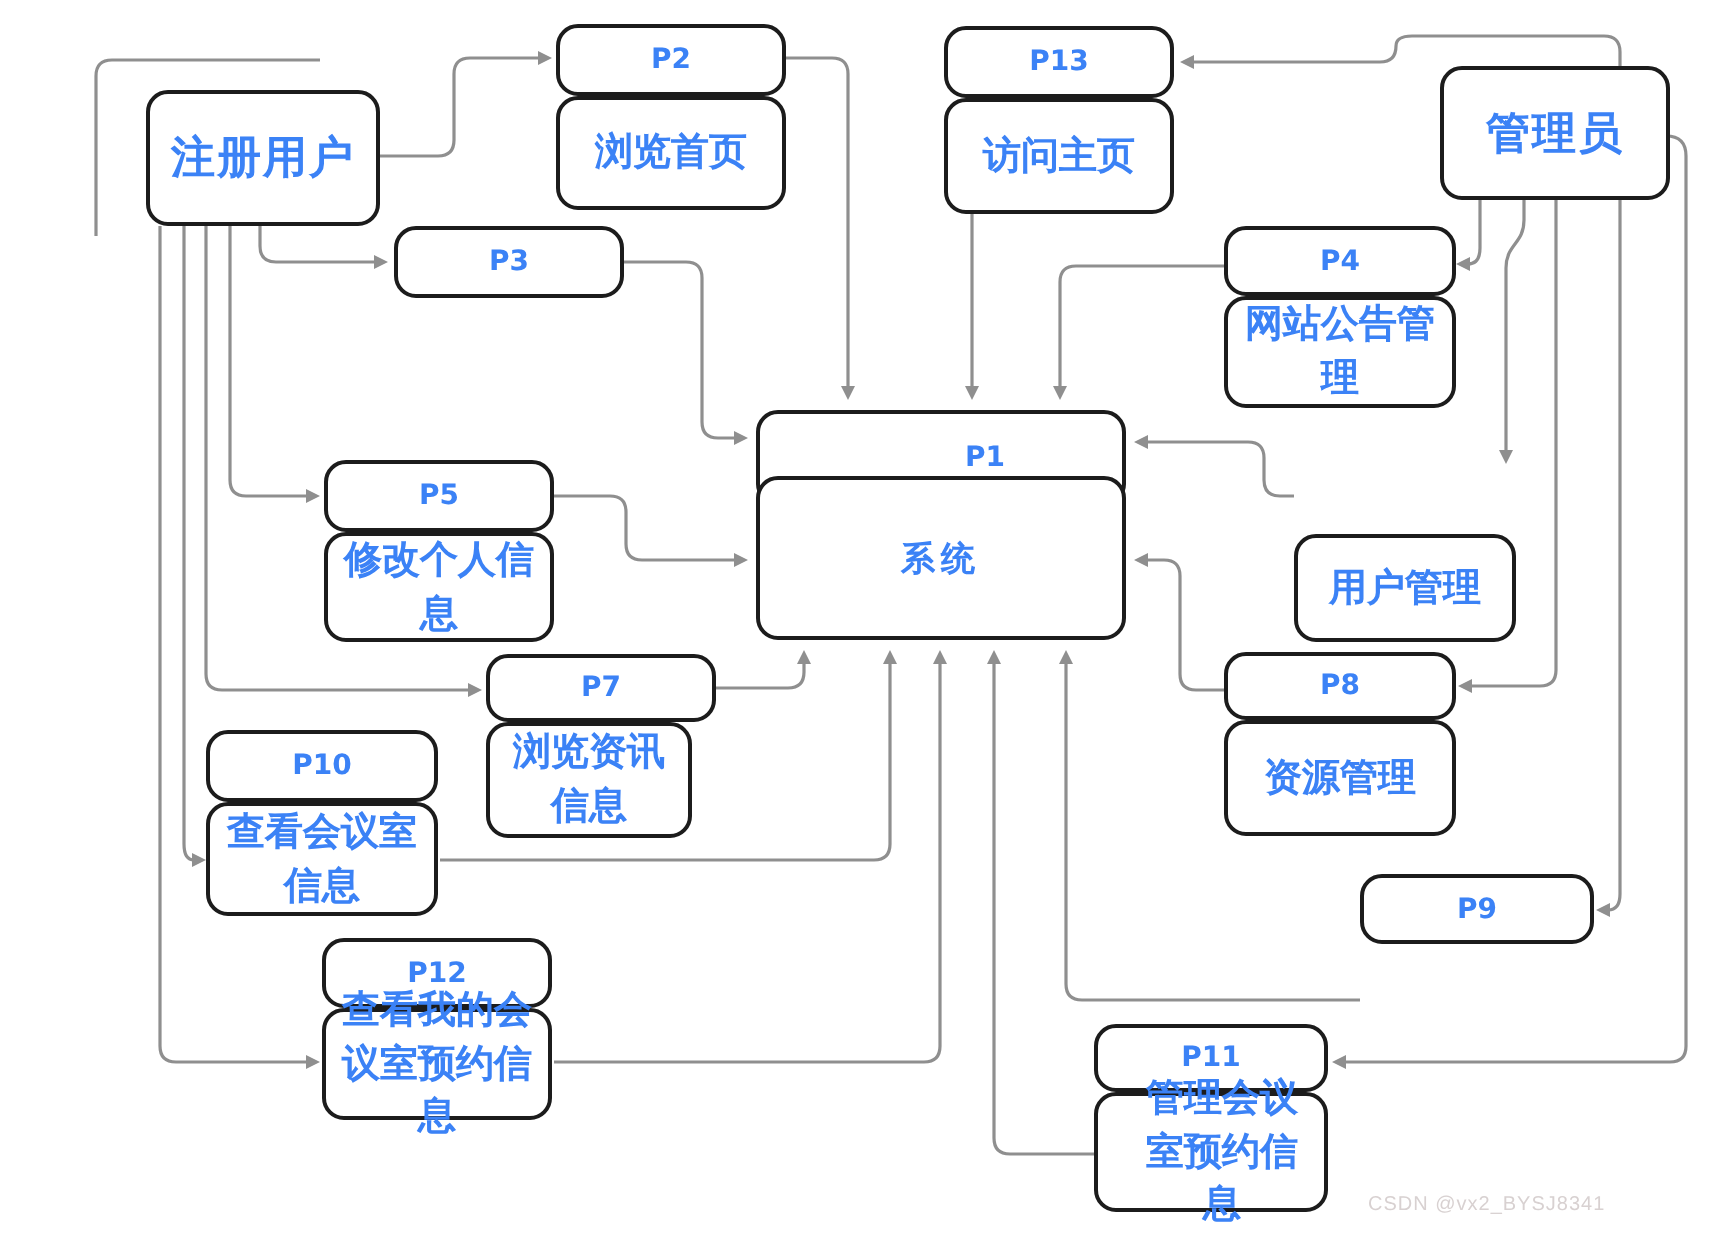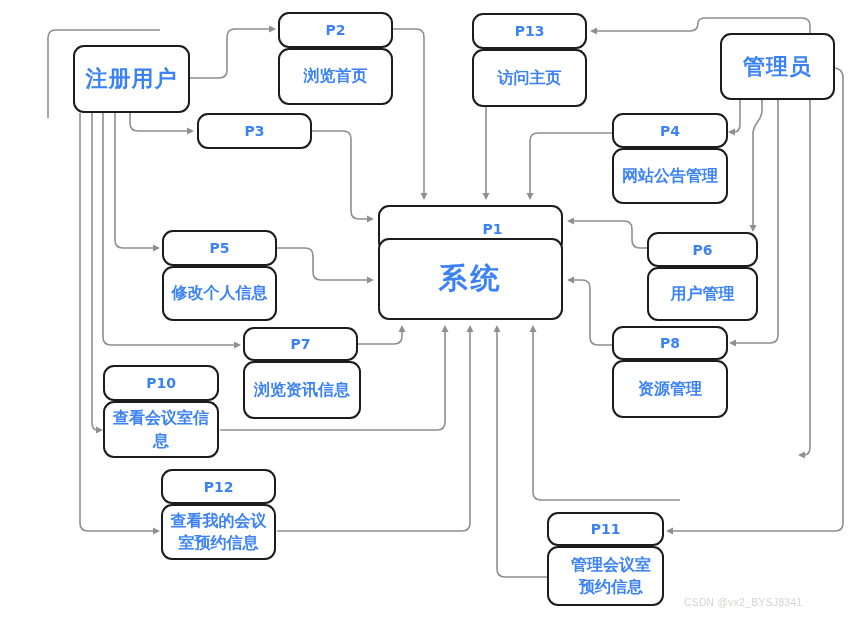--- a/index.html
+++ b/index.html
@@ -8,23 +8,23 @@
     font-family:"DejaVu Sans","Liberation Sans",sans-serif;
   }
   #wires{position:absolute;left:0;top:0;z-index:1;}
   .box{
     position:absolute;z-index:2;box-sizing:border-box;background:#ffffff;
     border:2px solid #1c1c1c;border-radius:11px;
     display:flex;align-items:center;justify-content:center;
     font-weight:bold;color:#3b82f6;text-align:center;
   }
   .phead{font-size:14px;}
-  .pbody{font-size:16px;line-height:1.4;padding:2px 5px;}
+  .pbody{font-size:19px;line-height:1.4;padding:2px 5px;}
   .actor{font-size:22px;letter-spacing:1px;}
-  .sysbody{font-size:29px;letter-spacing:3px;}
+  .sysbody{font-size:17px;letter-spacing:3px;}
   #watermark{
     position:absolute;z-index:3;left:684px;top:597px;
     font-family:"Liberation Sans",sans-serif;
     font-size:10px;color:#d8d1d1;letter-spacing:0.5px;white-space:nowrap;
   }
 </style>
 </head>
 <body>
 
 <div id="stage">
@@ -81,32 +81,32 @@
   <div class="box pbody" style="left:472px;top:49px;width:115px;height:58px;">访问主页</div>
 
   <div class="box phead" style="left:197px;top:113px;width:115px;height:36px;">P3</div>
 
   <div class="box phead" style="left:612px;top:113px;width:116px;height:35px;">P4</div>
   <div class="box pbody" style="left:612px;top:148px;width:116px;height:56px;">网站公告管理</div>
 
   <div class="box phead" style="left:162px;top:230px;width:115px;height:36px;">P5</div>
   <div class="box pbody" style="left:162px;top:266px;width:115px;height:55px;">修改个人信息</div>
 
-  <div class="box phead" style="left:647px;top:232px;width:111px;height:35px;">P6</div>
   <div class="box pbody" style="left:647px;top:267px;width:111px;height:54px;">用户管理</div>
 
   <div class="box phead" style="left:243px;top:327px;width:115px;height:34px;">P7</div>
-  <div class="box pbody" style="left:243px;top:361px;width:118px;height:58px;text-align:right;">浏览资讯信息</div>
+  <div class="box pbody" style="left:243px;top:361px;width:103px;height:58px;">浏览资讯信息</div>
 
   <div class="box phead" style="left:612px;top:326px;width:116px;height:34px;">P8</div>
   <div class="box pbody" style="left:612px;top:360px;width:116px;height:58px;">资源管理</div>
 
   <div class="box phead" style="left:103px;top:365px;width:116px;height:36px;">P10</div>
   <div class="box pbody" style="left:103px;top:401px;width:116px;height:57px;">查看会议室信息</div>
 
+  <div class="box phead" style="left:680px;top:437px;width:117px;height:35px;">P9</div>
 
   <div class="box phead" style="left:161px;top:469px;width:115px;height:35px;">P12</div>
   <div class="box pbody" style="left:161px;top:504px;width:115px;height:56px;">查看我的会议室预约信息</div>
 
   <div class="box phead" style="left:547px;top:512px;width:117px;height:34px;">P11</div>
   <div class="box pbody" style="left:547px;top:546px;width:117px;height:60px;padding-left:16px;">管理会议室预约信息</div>
 
   <div id="watermark">CSDN @vx2_BYSJ8341</div>
 </div>
 

